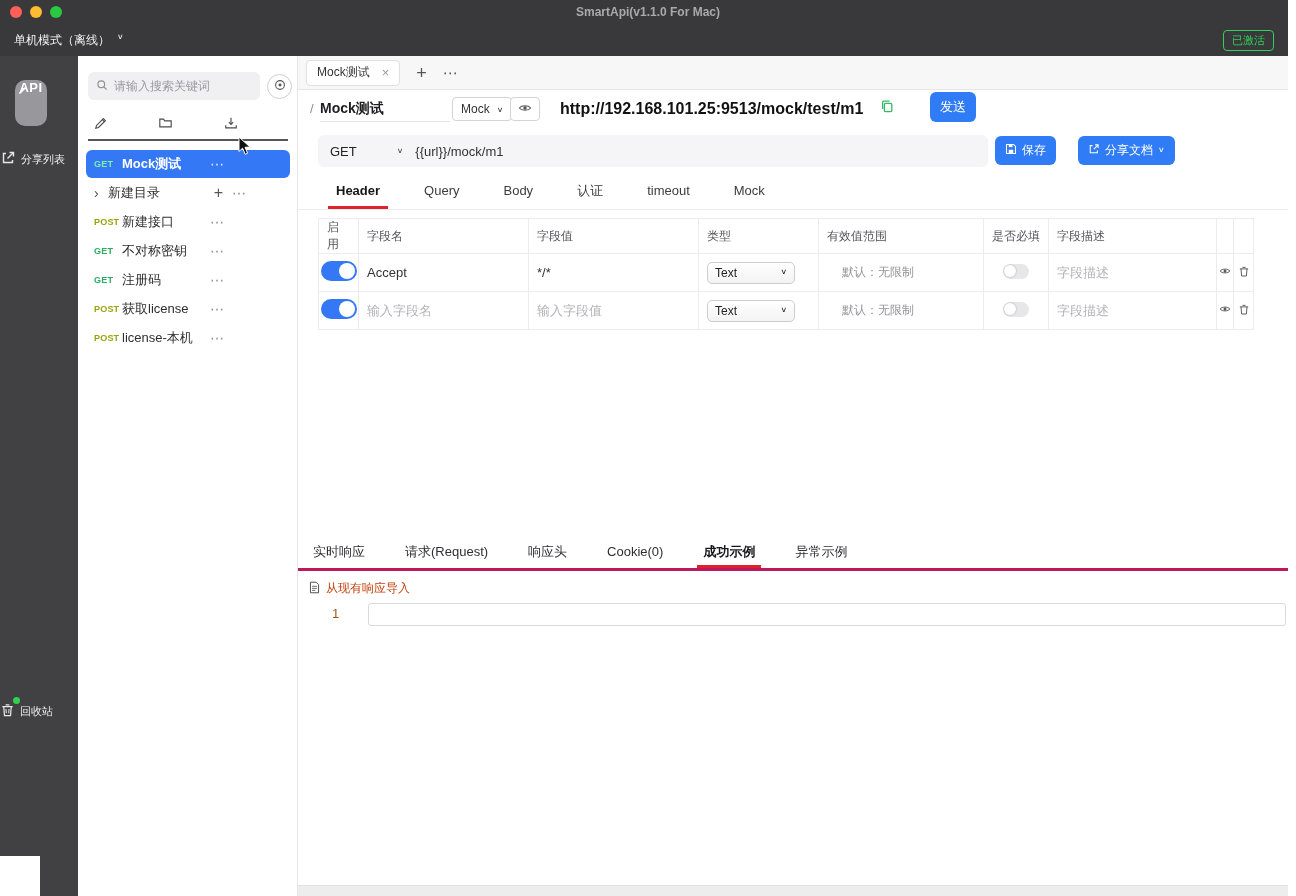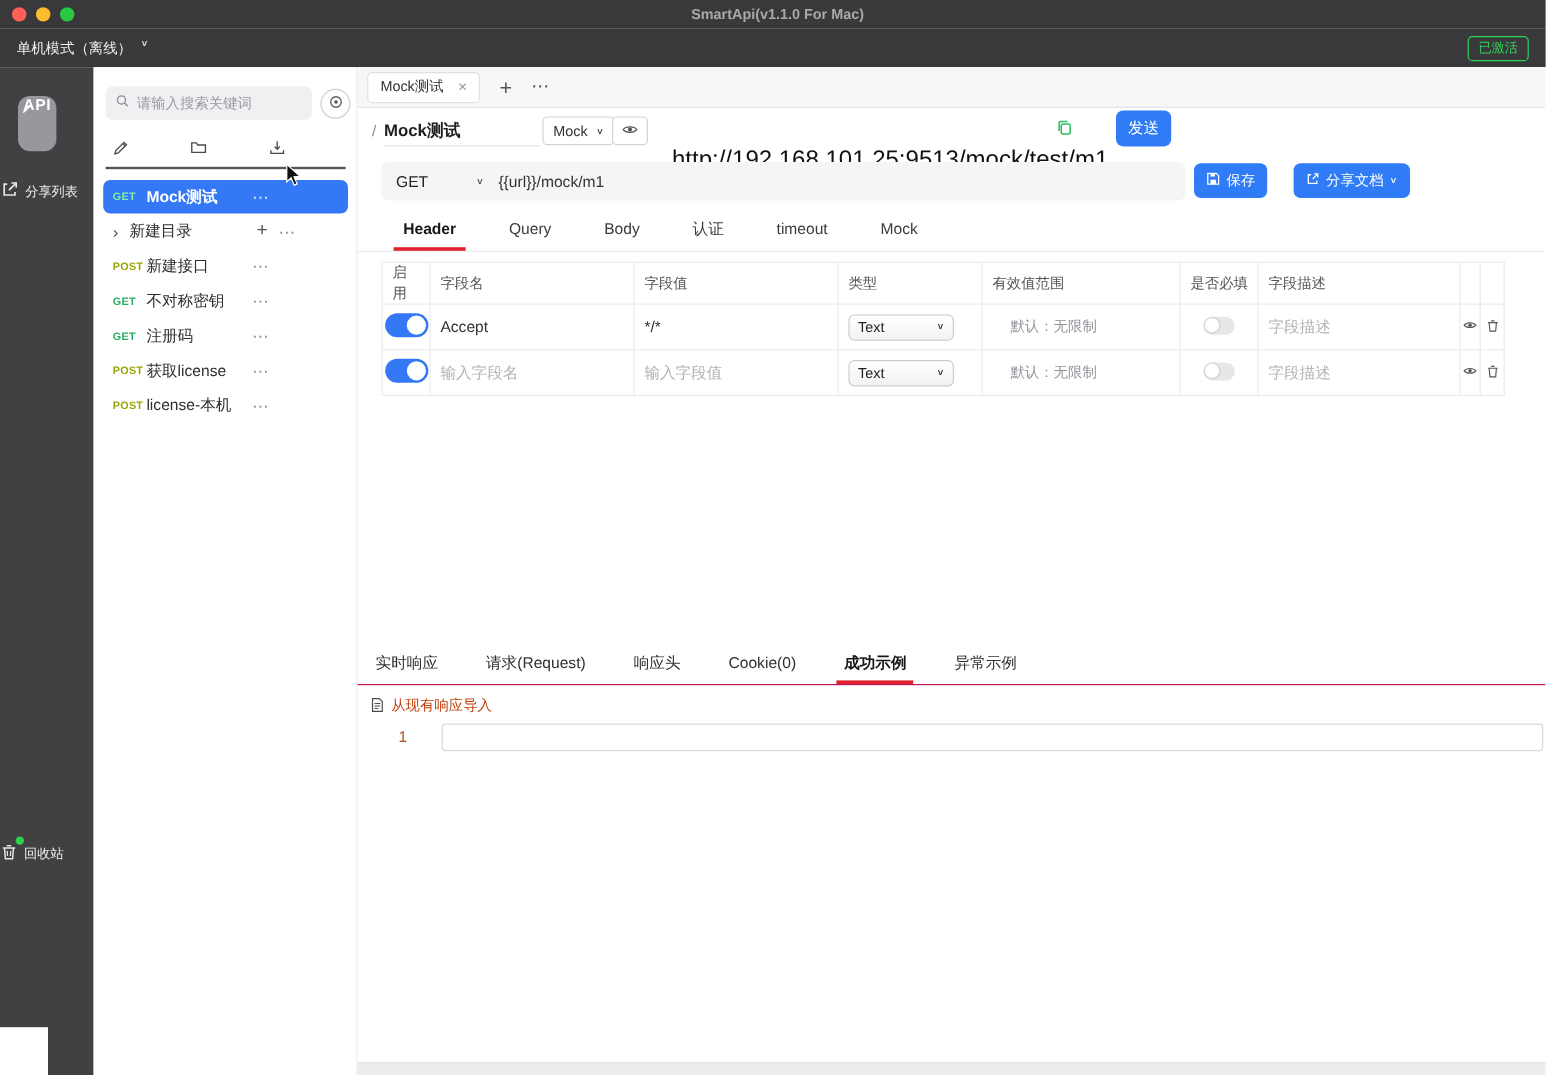--- a/index.html
+++ b/index.html
@@ -57,21 +57,21 @@
   .tabbar{position:absolute;left:0;top:0;width:100%;height:34px;background:#f7f7f8;border-bottom:1px solid #e6e6e8;display:flex;align-items:center;padding-left:8px;gap:16px;}
   .tab{height:26px;background:#fff;border:1px solid #e0e0e2;border-radius:4px;display:flex;align-items:center;gap:12px;padding:0 10px;font-size:12px;color:#333;}
   .tab-close{color:#98989d;font-size:13px;background:none;border:none;line-height:1;}
   .tab-plus{font-size:18px;color:#555;background:none;border:none;line-height:1;}
   .tab-more{font-size:15px;color:#555;background:none;border:none;letter-spacing:1px;line-height:1;}
 
   .slash{position:absolute;left:12px;top:45px;color:#8e8e93;font-size:13px;}
   .req-name{position:absolute;left:22px;top:38px;width:130px;height:28px;line-height:28px;font-size:14px;font-weight:700;color:#1f1f21;border-bottom:1px solid #e3e3e5;}
   .mode-select{position:absolute;left:154px;top:41px;height:24px;padding:0 8px;border:1px solid #d4d4d8;border-radius:4px;background:#fff;display:flex;align-items:center;gap:7px;font-size:12px;color:#333;}
   .eye-btn{position:absolute;left:212px;top:41px;width:30px;height:24px;border:1px solid #d4d4d8;border-radius:4px;background:#fff;display:flex;align-items:center;justify-content:center;color:#555;}
-  .url-display{position:absolute;left:262px;top:40px;height:26px;line-height:26px;font-size:20px;font-weight:400;color:#111;margin-top:24px;}
+  .url-display{position:absolute;left:262px;top:40px;height:26px;line-height:26px;font-size:16px;font-weight:700;color:#111;}
   .copy-btn{position:absolute;left:582px;top:43px;color:#2fbf60;background:none;border:none;}
   .send-btn{position:absolute;left:632px;top:36px;width:46px;height:30px;background:var(--accent-blue,#2f7cf6);color:#fff;border:none;border-radius:6px;font-size:13px;}
 
   .method-url{position:absolute;left:20px;top:79px;width:670px;height:32px;background:#f5f5f7;border-radius:6px;display:flex;align-items:center;font-size:13px;color:#222;}
   .method-sel{display:flex;align-items:center;gap:40px;padding:0 12px;height:100%;background:none;border:none;font-size:13px;color:#222;}
   .method-sel .chev{color:#444;}
   .path-input{color:#333;background:none;border:none;font-size:13px;}
   .blue-btn{background:var(--accent-blue,#2f7cf6);color:#fff;border:none;border-radius:6px;font-size:12px;display:flex;align-items:center;gap:5px;}
   .save-btn{position:absolute;left:697px;top:80px;height:29px;padding:0 10px;}
   .share-btn{position:absolute;left:780px;top:80px;height:29px;padding:0 10px;}
@@ -88,21 +88,21 @@
   .icon-col{padding:0 2px !important;text-align:center !important;}
   .ph{color:#b3b3b8;}
   .muted{color:#93939a;font-size:12px;padding-left:15px;}
   .toggle{width:36px;height:20px;border-radius:10px;background:var(--selected-blue,#3478f6);position:relative;display:inline-block;border:none;}
   .toggle::after{content:"";position:absolute;top:2px;right:2px;width:16px;height:16px;border-radius:50%;background:#fff;}
   .toggle-sm{width:26px;height:15px;border-radius:8px;background:#e7e7ea;position:relative;display:inline-block;border:none;}
   .toggle-sm::after{content:"";position:absolute;top:1px;left:1px;width:12px;height:12px;border-radius:50%;background:#fff;box-shadow:0 0 2px rgba(0,0,0,.3);}
   .type-select{width:88px;height:22px;border:1px solid #cdcdd1;border-radius:5px;background:linear-gradient(#ffffff,#f3f3f4);display:flex;align-items:center;justify-content:space-between;padding:0 7px;font-size:12px;color:#222;}
   .icon-btn{background:none;border:none;color:#59595e;display:inline-flex;align-items:center;justify-content:center;}
 
-  .resp-tabs{position:absolute;left:0;top:479px;width:100%;height:36px;border-bottom:1px solid #be185d;display:flex;align-items:stretch;gap:40px;padding-left:15px;font-size:13px;color:#2f2f33;}
+  .resp-tabs{position:absolute;left:0;top:479px;width:100%;height:36px;border-bottom:3px solid #be185d;display:flex;align-items:stretch;gap:40px;padding-left:15px;font-size:13px;color:#2f2f33;}
   .rtab{display:flex;align-items:center;position:relative;background:none;border:none;font-size:13px;color:#2f2f33;}
   .rtab.active{font-weight:600;color:#17171a;}
   .rtab.active::after{content:"";position:absolute;left:-6px;right:-6px;bottom:0;height:3px;background:var(--active-red,#de212c);}
 
   .import-row{position:absolute;left:10px;top:524px;display:flex;align-items:center;gap:5px;font-size:12px;color:#c2410c;background:none;border:none;}
   .import-row svg{color:#4a4a4e;}
   .line-no{position:absolute;left:34px;top:550px;font-size:13px;color:#a2561f;}
   .resp-input{position:absolute;left:70px;top:547px;width:918px;height:23px;border:1px solid #d9d9dc;border-radius:3px;background:#fff;outline:none;}
   .main-bottom-strip{position:absolute;left:0;bottom:0;width:100%;height:11px;background:#ededee;border-top:1px solid #e2e2e4;}
 

